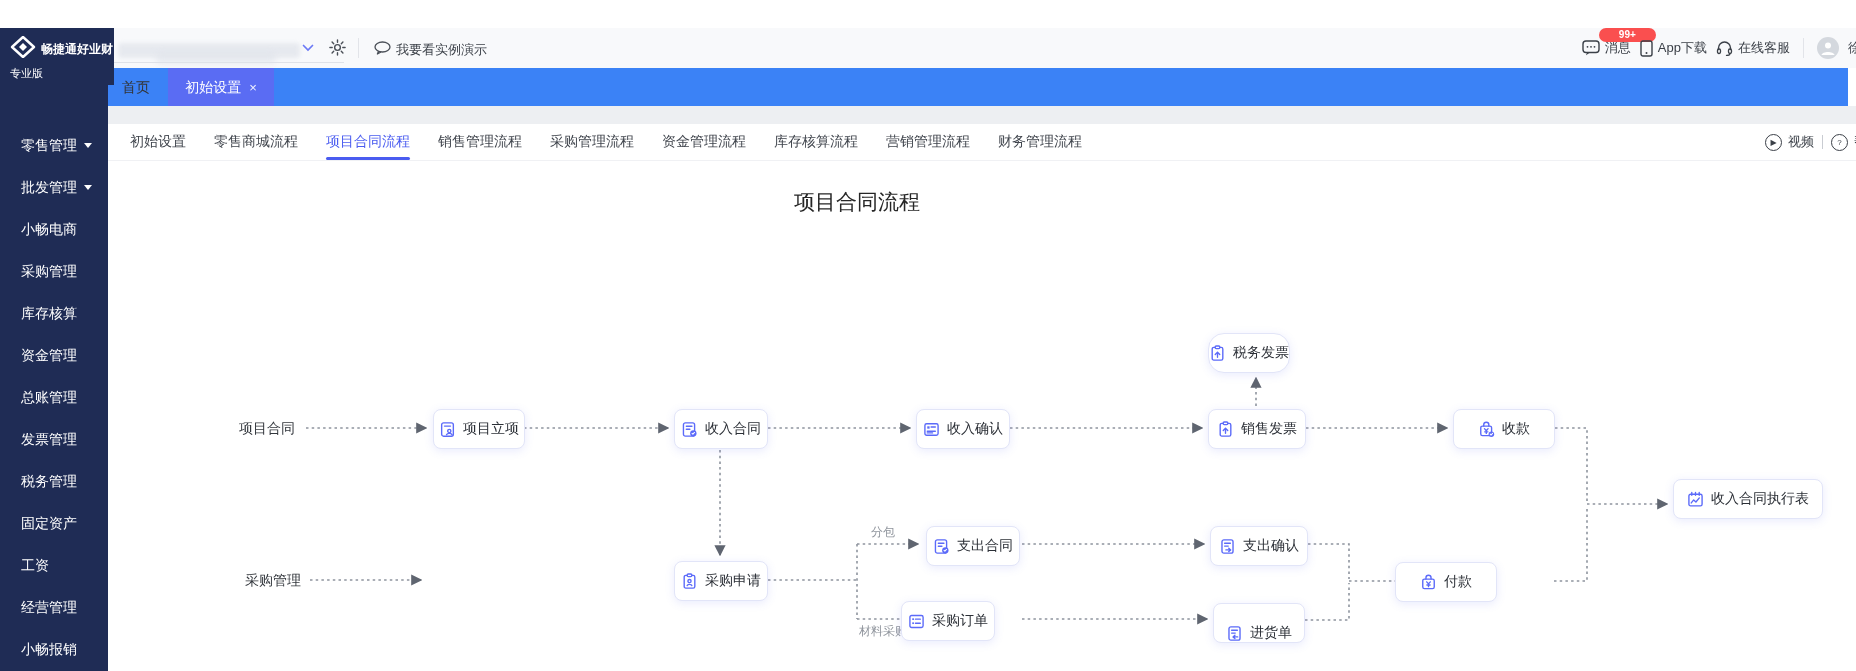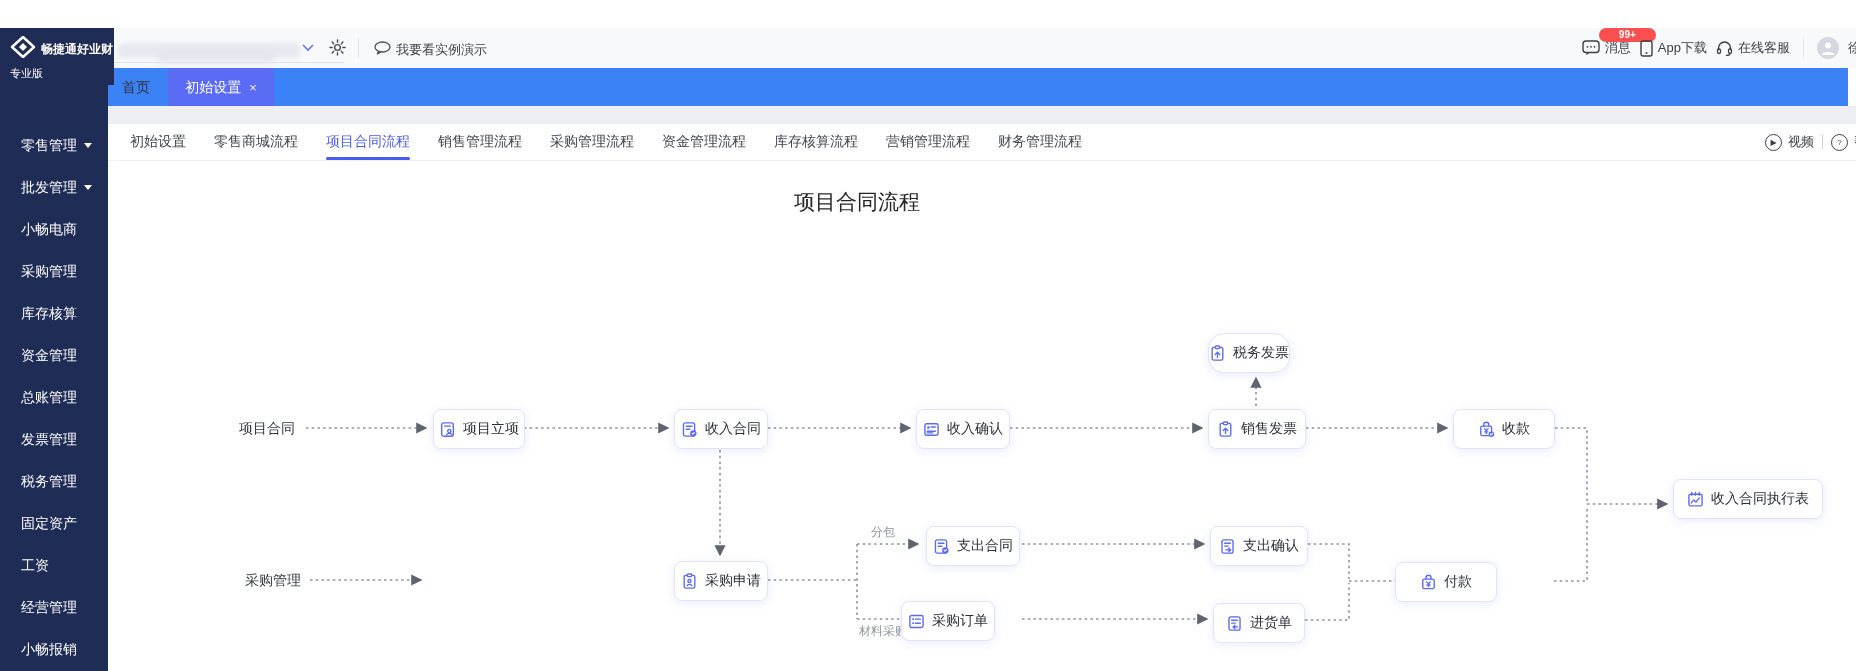--- a/index.html
+++ b/index.html
@@ -298,21 +298,21 @@
         <span>采购订单</span>
       </div>
       <div class="node" style="left:1114px;top:366px;width:96px;">
         <svg width="17" height="17" viewBox="0 0 16 16" fill="none" stroke="#5b6af9" stroke-width="1.3" stroke-linecap="round" stroke-linejoin="round">
             <rect x="2.8" y="1.8" width="10.4" height="12.4" rx="1.8"></rect>
             <path d="M5.3 5h5.4M5.3 7.6h3.4"></path>
             <path d="M6.5 11.2h4.4M9.2 9.6l1.8 1.6-1.8 1.6"></path>
           </svg>
         <span>支出确认</span>
       </div>
-      <div class="node" style="left:1117px;top:443px;width:90px;">
+      <div class="node" style="left:1117px;top:443px;width:90px;align-items:flex-end;">
         <svg width="17" height="17" viewBox="0 0 16 16" fill="none" stroke="#5b6af9" stroke-width="1.3" stroke-linecap="round" stroke-linejoin="round">
             <rect x="2.8" y="1.8" width="10.4" height="12.4" rx="1.8"></rect>
             <path d="M5.3 5h5.4M5.3 7.6h3.4"></path>
             <path d="M11 11.2H6.6M8.4 9.6l-1.8 1.6 1.8 1.6"></path>
           </svg>
         <span>进货单</span>
       </div>
       <div class="node" style="left:1284px;top:402px;width:100px;margin-left:15px;">
         <svg width="17" height="17" viewBox="0 0 16 16" fill="none" stroke="#5b6af9" stroke-width="1.3" stroke-linecap="round" stroke-linejoin="round">
             <rect x="2.6" y="4.8" width="10.8" height="9" rx="1.6"></rect>

